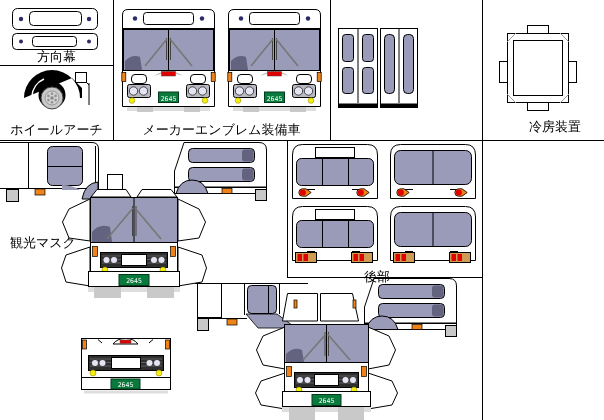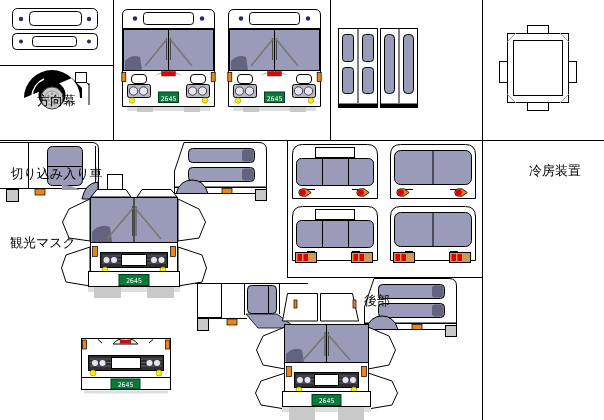--- a/index.html
+++ b/index.html
@@ -1,20 +1,20 @@
 <!DOCTYPE html>
 <html style="--c-glass: #9a9ab9; --c-glassdark: #63637f; --c-orange: #ef8318; --c-red: #e00000; --c-tan: #cf9a52; --c-yellow: #f5ef0c; --c-green: #0a7a3c; --c-dot: #2a2a66; --c-gray: #c8c8c8; --c-shadow: #dedede; --c-grille: #2e2e2e; --c-line: #000000; --c-background: #ffffff;"><head>
 <meta charset="utf-8">
 <style>
   html,body{margin:0;padding:0;background:#fff;}
   .canvas{position:relative;width:604px;height:420px;background:#fff;overflow:hidden;
           font-family:"DejaVu Sans",sans-serif;}
   .canvas svg.layer{position:absolute;left:0;top:0;}
   .lbl{position:absolute;font-size:13px;line-height:14px;color:#000;white-space:nowrap;}
-  .ctr{text-align:center;margin-top:44px;}
+  .ctr{text-align:center;}
   svg text.plate{font-family:"DejaVu Sans Mono",monospace;font-size:6.5px;fill:#fff;text-anchor:middle;}
   
   .w{fill:#fff;stroke:#000;}
   .s{fill:none;stroke:#000;}
   .gl{fill:var(--c-glass);stroke:#000;}
   .glf{fill:var(--c-glass);}
   .gd{fill:var(--c-glassdark);}
   .or{fill:var(--c-orange);stroke:#000;stroke-width:.7;}
   .gr{fill:var(--c-gray);stroke:#000;}
   .yl{fill:var(--c-yellow);stroke:#998800;stroke-width:.6;}
@@ -310,18 +310,19 @@
     <rect class="w" x="32.5" y="101.5" width="88" height="15"></rect>
     <rect class="pl" x="62" y="104.5" width="29" height="11"></rect>
     <text class="plate" x="76.5" y="112.8">2645</text>
     <rect class="sh" x="32" y="117" width="89" height="5"></rect>
     <rect class="sh2" x="39" y="117" width="26" height="13"></rect>
     <rect class="sh2" x="88" y="117" width="26" height="13"></rect>
   </g>
 </svg>
 
 <div class="lbl ctr" style="left:0;top:50px;width:113px">方向幕</div>
-<div class="lbl ctr" style="left:0;top:123px;width:113px">切り込み入り車</div>
+<div class="lbl ctr" style="left:0;top:123px;width:113px">ホイールアーチ</div>
+<div class="lbl ctr" style="left:113px;top:123px;width:217px">メーカーエンブレム装備車</div>
 <div class="lbl ctr" style="left:482px;top:120px;width:146px">冷房装置</div>
 <div class="lbl" style="left:10px;top:236px">観光マスク</div>
-<div class="lbl ctr" style="left:287px;top:250px;width:180px">後部</div>
+<div class="lbl ctr" style="left:287px;top:270px;width:180px">後部</div>
 
 </div>
 
 </body></html>

